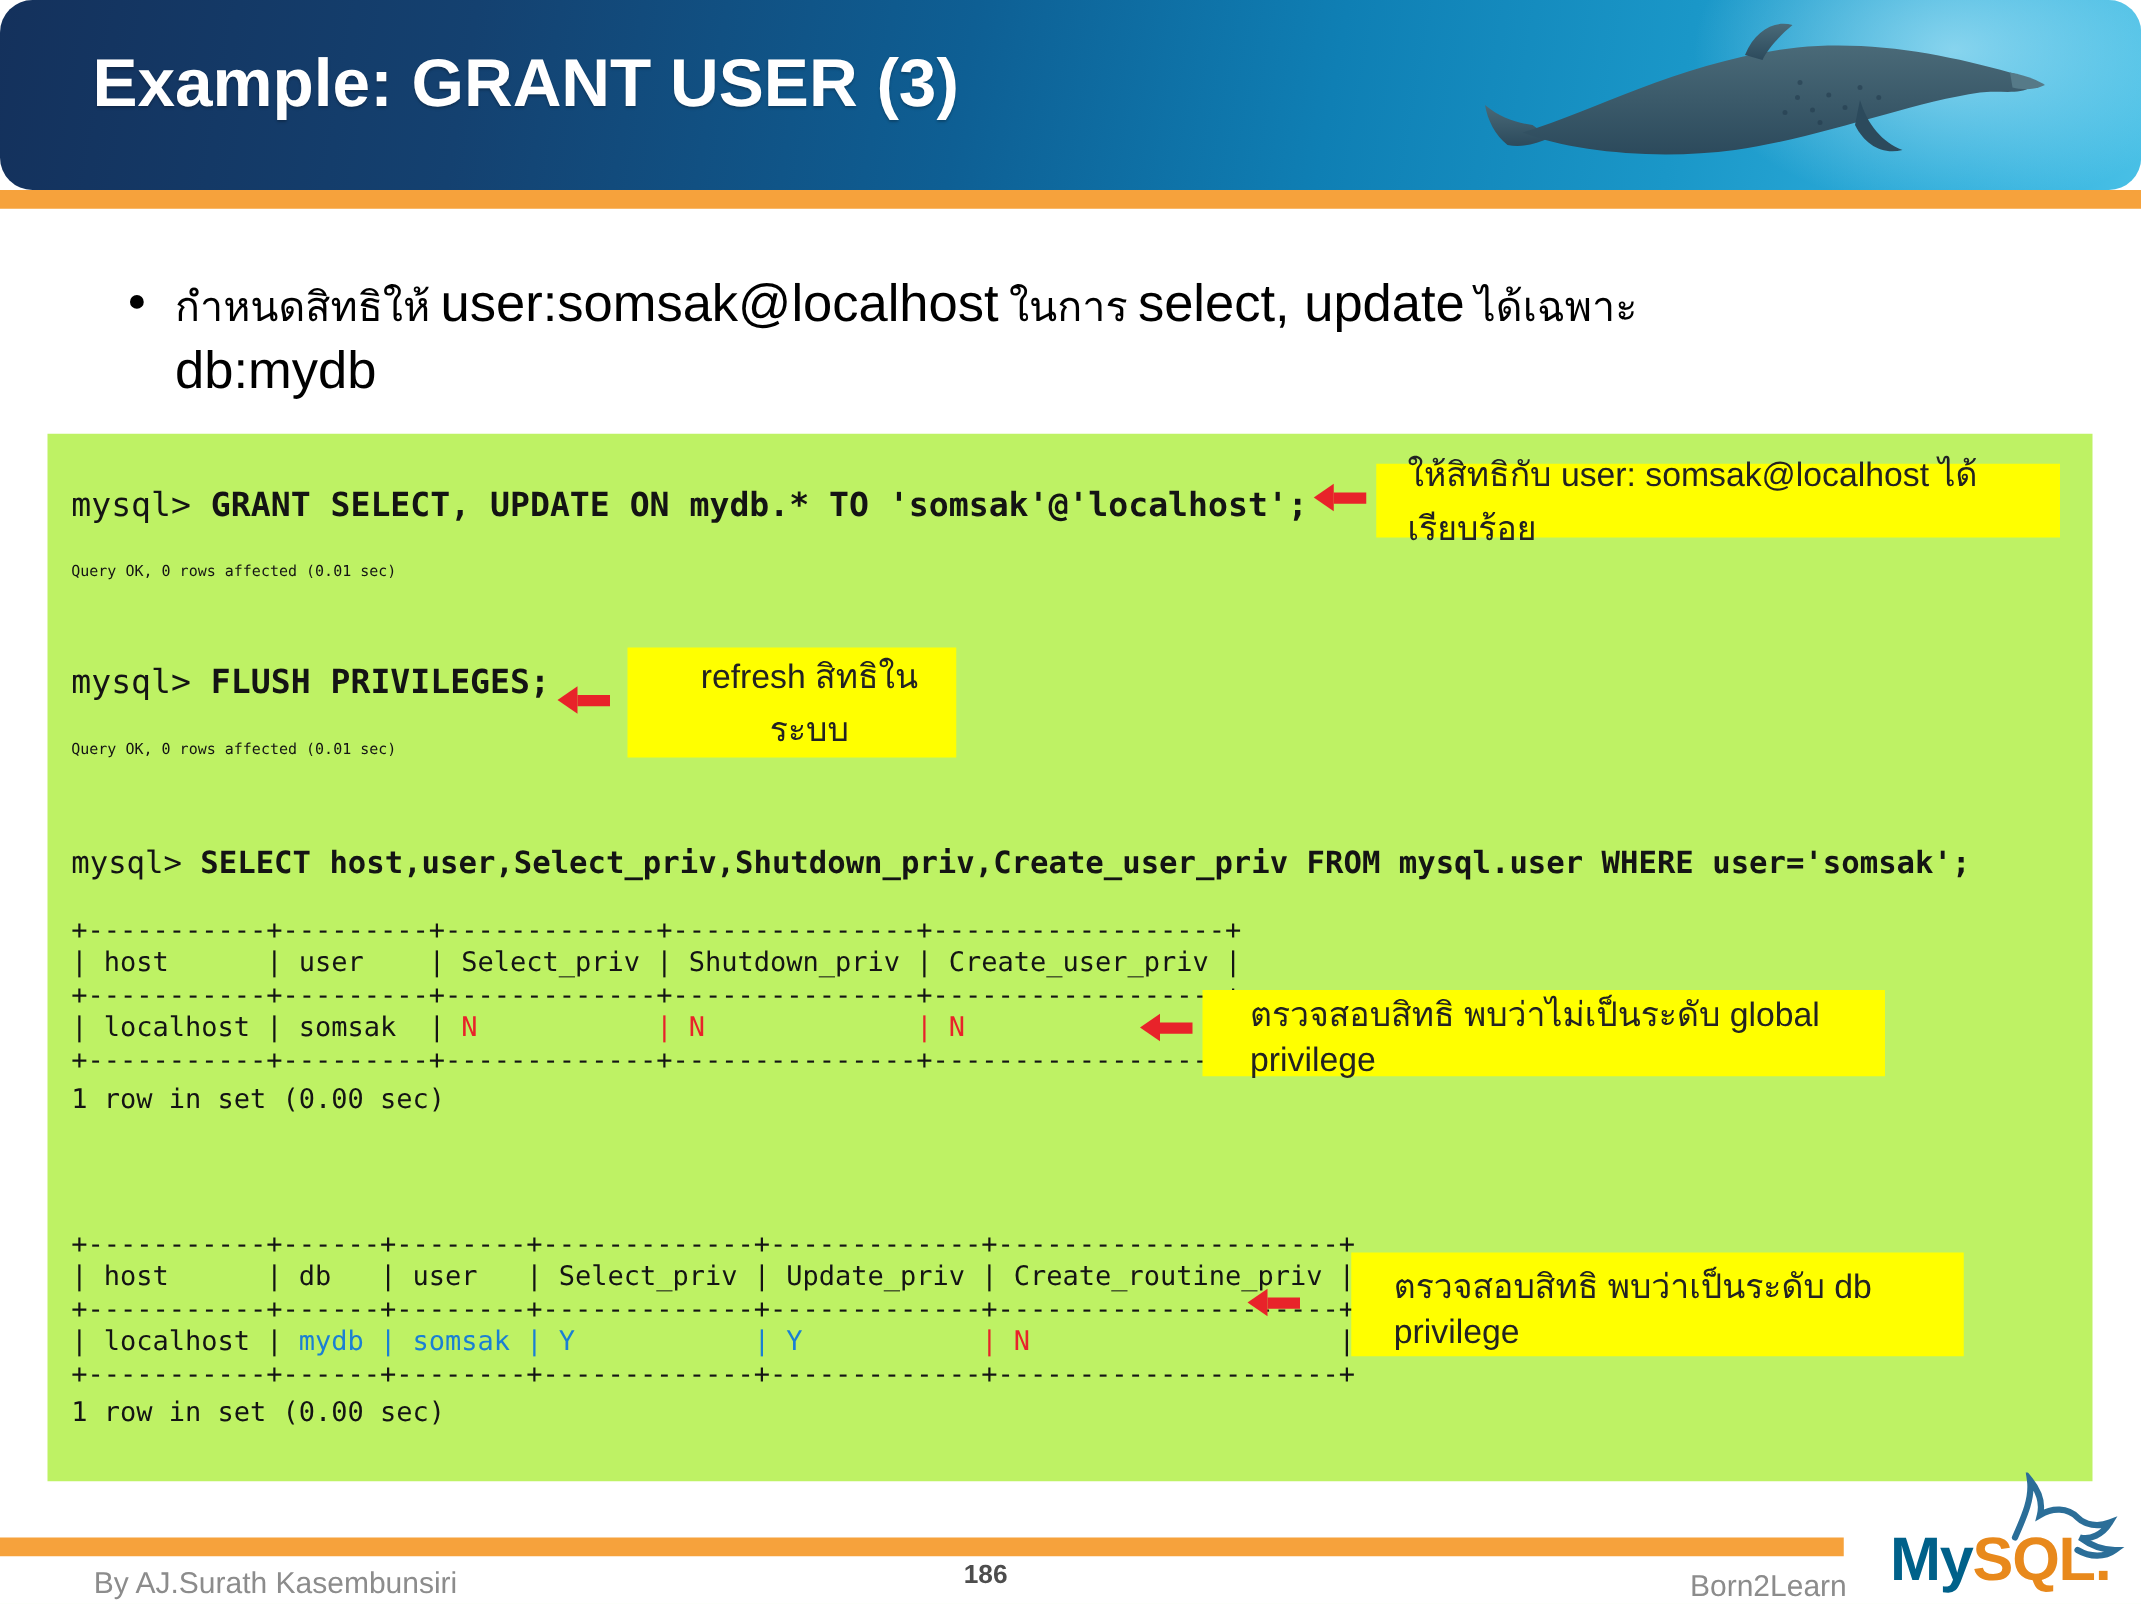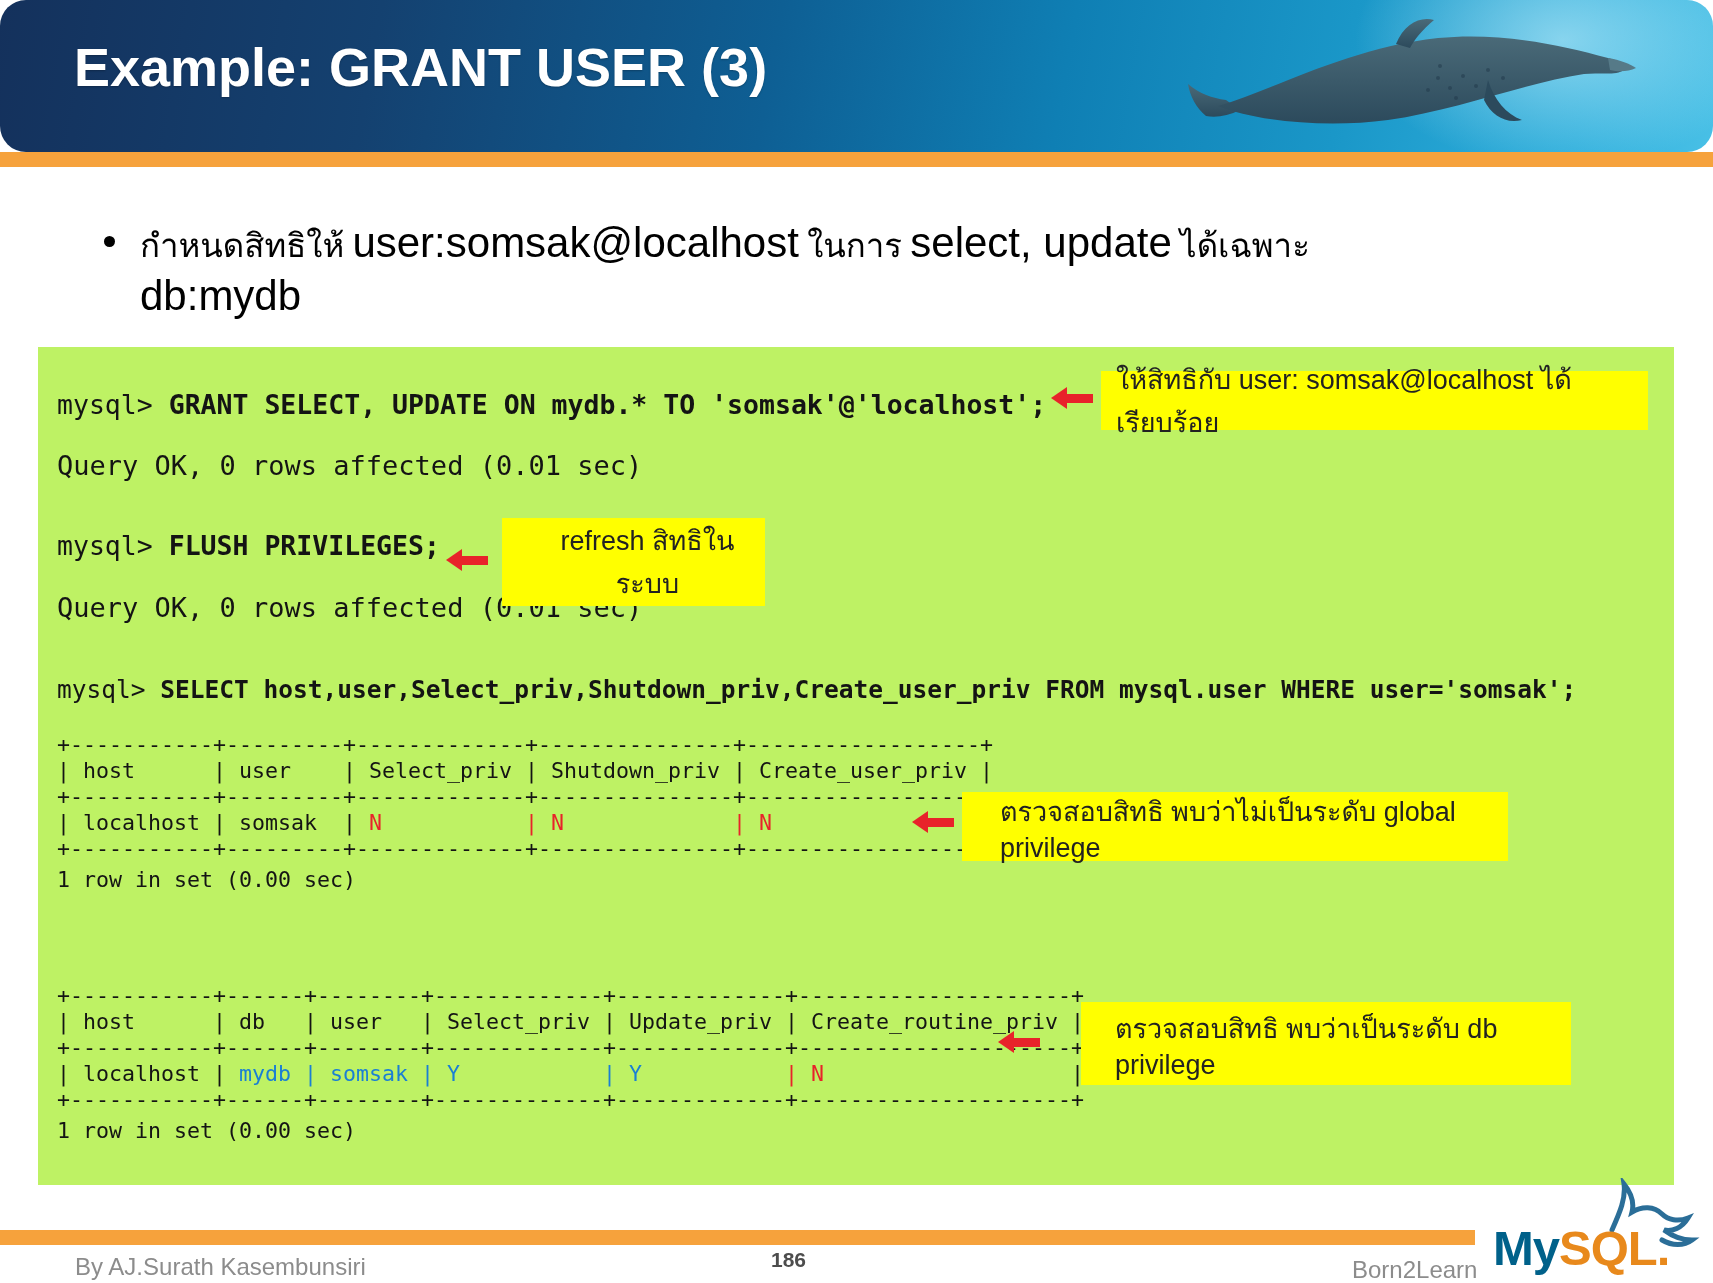--- a/index.html
+++ b/index.html
@@ -46,21 +46,21 @@
   .bullet-line2 { position:absolute; left:140px; top:272px; font-size:42px; color:#000; }
 
   
   .terminal {
     position:absolute; left:38px; top:347px; width:1636px; height:838px;
     background:#bef264;
   }
   .mono { font-family:"DejaVu Sans Mono", monospace; color:#141414; white-space:pre; position:absolute; }
   .cmd-big   { font-size:26.5px; }
   .cmd-mid   { font-size:24.5px; }
-  .out-small { font-size:27px; }
+  .out-small { font-size:12px; }
   .tbl       { font-size:21.6px; line-height:25.9px; }
   .b { font-weight:bold; }
   .red  { color:#e8232a; }
   .blue { color:#1a7fd4; }
 
   
   .callout {
     position:absolute; background:#ffff00;
     display:flex; align-items:center;
     font-size:27px; color:#222;
@@ -79,21 +79,21 @@
   
   .footer-stripe {
     position:absolute; left:0; top:1230px; width:1475px; height:15px; background:#f6a23c;
   }
   .footer-author { position:absolute; left:75px; top:1253px; font-size:24px; color:#8c8c8c; }
   .footer-page   { position:absolute; left:771px; top:1248px; width:120px; text-align:left;
                    font-size:21px; font-weight:bold; color:#4d4d4d; }
   .footer-brand  { position:absolute; left:1352px; top:1256px; width:120px; text-align:right;
                    font-size:24px; color:#8c8c8c; }
   .mysql-logo { position:absolute; left:1492px; top:1178px; width:218px; height:100px; }
-  .logo-text { position:absolute; left:1px; top:42px; font-size:49px; font-weight:bold;
+  .logo-text { position:absolute; left:20px; top:42px; font-size:49px; font-weight:bold;
                font-family:"Liberation Sans", sans-serif; letter-spacing:-1px; }
   .logo-my  { color:#00618a; }
   .logo-sql { color:#e8891c; }
   .logo-dot { color:#e8891c; }
 </style>
 </head>
 <body>
 
 <div class="slide">
 
@@ -153,21 +153,21 @@
 
     <div class="mono cmd-mid" style="left:19px; top:328px;"><span>mysql&gt; </span><span class="b">SELECT host,user,Select_priv,Shutdown_priv,Create_user_priv FROM mysql.user WHERE user='somsak';</span></div>
 
     <div class="mono tbl" style="left:19px; top:385px;"><div>+-----------+---------+-------------+---------------+------------------+</div><div>| host      | user    | Select_priv | Shutdown_priv | Create_user_priv |</div><div>+-----------+---------+-------------+---------------+------------------+</div><div><span>| localhost | somsak  | </span><span class="red">N           | N             | N</span><span>                |</span></div><div>+-----------+---------+-------------+---------------+------------------+</div><div style="margin-top:5px;">1 row in set (0.00 sec)</div></div>
 
 
     <div class="mono tbl" style="left:19px; top:636px;"><div>+-----------+------+--------+-------------+-------------+---------------------+</div><div>| host      | db   | user   | Select_priv | Update_priv | Create_routine_priv |</div><div>+-----------+------+--------+-------------+-------------+---------------------+</div><div><span>| localhost | </span><span class="blue">mydb | somsak | Y           | Y</span><span>           </span><span class="red">| N</span><span>                   |</span></div><div>+-----------+------+--------+-------------+-------------+---------------------+</div><div style="margin-top:5px;">1 row in set (0.00 sec)</div></div>
   </div>
 
   <div class="arrow" style="left:1067px; top:394px;"></div>
-  <div class="callout" style="left:1101px; top:371px; width:547px; height:59px; padding-left:15px;">ให้สิทธิกับ user: somsak@localhost ได้เรียบร้อย</div>
+  <div class="callout" style="left:1101px; top:371px; width:547px; height:59px; padding-left:25px;">ให้สิทธิกับ user: somsak@localhost ได้เรียบร้อย</div>
 
   <div class="arrow" style="left:462px; top:556px;"></div>
   <div class="callout" style="left:502px; top:518px; width:263px; height:88px; padding-left:28px;text-align:center;">refresh สิทธิในระบบ</div>
 
   <div class="arrow" style="left:928px; top:818px;"></div>
   <div class="callout" style="left:962px; top:792px; width:546px; height:69px; padding-left:38px;">ตรวจสอบสิทธิ พบว่าไม่เป็นระดับ global privilege</div>
 
   <div class="arrow" style="left:1014px; top:1038px;"></div>
   <div class="callout" style="left:1056px; top:1002px; width:490px; height:83px; padding-left:34px;margin-left:25px;">ตรวจสอบสิทธิ พบว่าเป็นระดับ db privilege</div>
 

